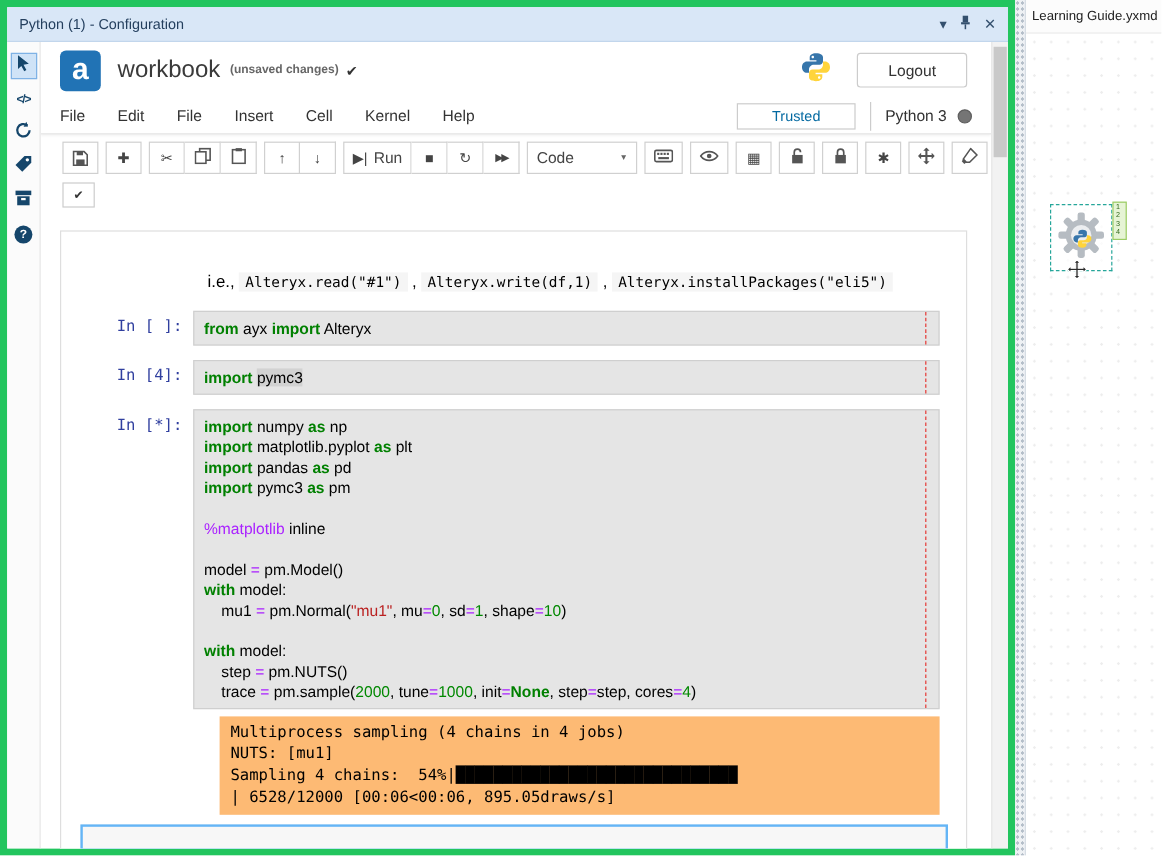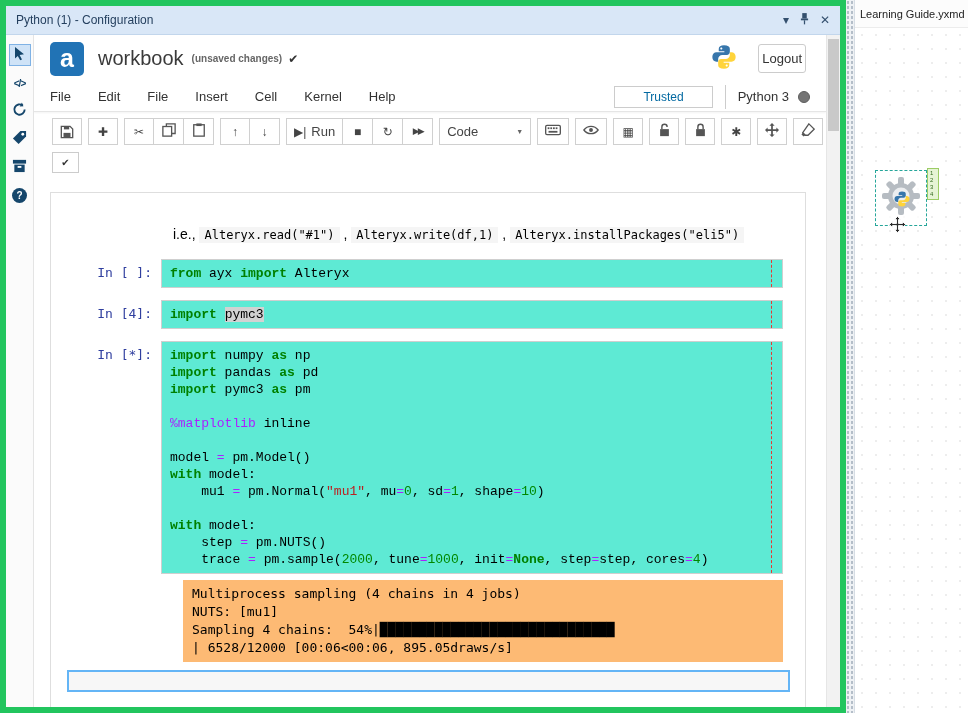--- a/index.html
+++ b/index.html
@@ -29,21 +29,21 @@
 
   
   .nb { position:absolute; left:28px; top:29px; right:14px; bottom:0; background:#fff; overflow:hidden; }
   .nb-header { height:47px; display:flex; align-items:center; padding:0 16px; }
   .logo { width:34px; height:34px; background:#2173b5; border-radius:5px; color:#fff;
           font-weight:bold; font-size:25px; display:flex; align-items:center; justify-content:center; }
   .nb-title { font-size:20px; color:#3a3a3a; margin-left:14px; }
   .nb-status { font-size:10px; font-weight:bold; color:#666; margin-left:8px; }
   .hdr-check { font-size:12px; color:#333; margin-left:6px; }
   .hdr-right { margin-left:auto; display:flex; align-items:center; gap:20px; padding-right:4px; }
-  .logout { border:1px solid #ccc; border-radius:3px; padding:6px 3px; font-size:13px; color:#333; background:#fff; }
+  .logout { border:1px solid #ccc; border-radius:3px; padding:6px 25px; font-size:13px; color:#333; background:#fff; }
 
   .menubar { display:flex; align-items:center; height:30px; padding:0 16px;
              border-bottom:1px solid #e5e5e5; box-shadow:0 1px 2px rgba(0,0,0,0.05); }
   .menu-item { margin-right:27px; font-size:13px; color:#333; cursor:default; }
   .menu-right { margin-left:auto; display:flex; align-items:center; }
   .trusted { border:1px solid #ccc; color:#0369a1; font-size:12px; padding:3px 28px; margin-right:12px; }
   .kernel { border-left:1px solid #ccc; padding-left:12px; display:flex; align-items:center; gap:9px;
             font-size:13px; color:#333; height:24px; }
   .kdot { width:12px; height:12px; border-radius:50%; background:#757575; border:1px solid #5e5e5e; }
 
@@ -65,22 +65,22 @@
   
   .page { margin:18px 20px 0 16px; border:1px solid #dedede; background:#fff;
           height:528px; overflow:hidden; padding-top:30px; position:relative; }
   .intro { margin-left:112px; padding-left:10px; font-size:14px; color:#000; }
   .intro-line { line-height:23px; }
   .icode { font-family:"DejaVu Sans Mono", monospace; font-size:12px; background:#f5f5f5; padding:1px 5px; }
 
   .cellrow { display:flex; margin-top:12px; padding-right:22px; }
   .prompt { width:110px; text-align:right; font-family:"DejaVu Sans Mono", monospace; font-size:13px;
             color:#303F9F; padding:6px 9px 0 0; flex:none; }
-  .cm-box { flex:1; background:#5eead4; border:1px solid #cfcfcf; padding:5px 8px; position:relative;
-            font-family:Liberation Mono, monospace; font-size:13px; line-height:17px; color:#000; }
+  .cm-box { flex:1; background:#e5e5e5; border:1px solid #cfcfcf; padding:5px 8px; position:relative;
+            font-family:Liberation Sans, sans-serif; font-size:13px; line-height:17px; color:#000; }
   .ruler { position:absolute; top:0; bottom:0; left:609px; border-left:1px dashed #e53935; }
   .cl { min-height:17px; white-space:pre; }
   .tk-kw { color:#008000; font-weight:bold; }
   .tk-num { color:#008800; }
   .tk-str { color:#BA2121; }
   .tk-op { color:#AA22FF; }
   .tk-magic { color:#AA22FF; }
   .tk-sel { background:#d2d2d2; }
 
   .output { margin:6px 22px 0 132px; background:#fdba74; padding:5px 9px;
@@ -347,20 +347,21 @@
             <div class="ruler"></div>
           <div class="cl"><span class="tk-kw">import</span><span class="tk-p"> </span><span class="tk-sel">pymc3</span></div>
             </div>
         </div>
 
         <div class="cellrow">
           <div class="prompt">In [*]:</div>
           <div class="cm-box">
             <div class="ruler"></div>
           <div class="cl"><span class="tk-kw">import</span><span class="tk-p"> numpy </span><span class="tk-kw">as</span><span class="tk-p"> np</span></div>
+              <div class="cl"><span class="tk-kw">import</span><span class="tk-p"> matplotlib.pyplot </span><span class="tk-kw">as</span><span class="tk-p"> plt</span></div>
               <div class="cl"><span class="tk-kw">import</span><span class="tk-p"> pandas </span><span class="tk-kw">as</span><span class="tk-p"> pd</span></div>
               <div class="cl"><span class="tk-kw">import</span><span class="tk-p"> pymc3 </span><span class="tk-kw">as</span><span class="tk-p"> pm</span></div>
               <div class="cl">&nbsp;</div>
               <div class="cl"><span class="tk-magic">%matplotlib</span><span class="tk-p"> inline</span></div>
               <div class="cl">&nbsp;</div>
               <div class="cl"><span class="tk-p">model </span><span class="tk-op">=</span><span class="tk-p"> pm.Model()</span></div>
               <div class="cl"><span class="tk-kw">with</span><span class="tk-p"> model:</span></div>
               <div class="cl"><span class="tk-p">    mu1 </span><span class="tk-op">=</span><span class="tk-p"> pm.Normal(</span><span class="tk-str">"mu1"</span><span class="tk-p">, mu</span><span class="tk-op">=</span><span class="tk-num">0</span><span class="tk-p">, sd</span><span class="tk-op">=</span><span class="tk-num">1</span><span class="tk-p">, shape</span><span class="tk-op">=</span><span class="tk-num">10</span><span class="tk-p">)</span></div>
               <div class="cl">&nbsp;</div>
               <div class="cl"><span class="tk-kw">with</span><span class="tk-p"> model:</span></div>

